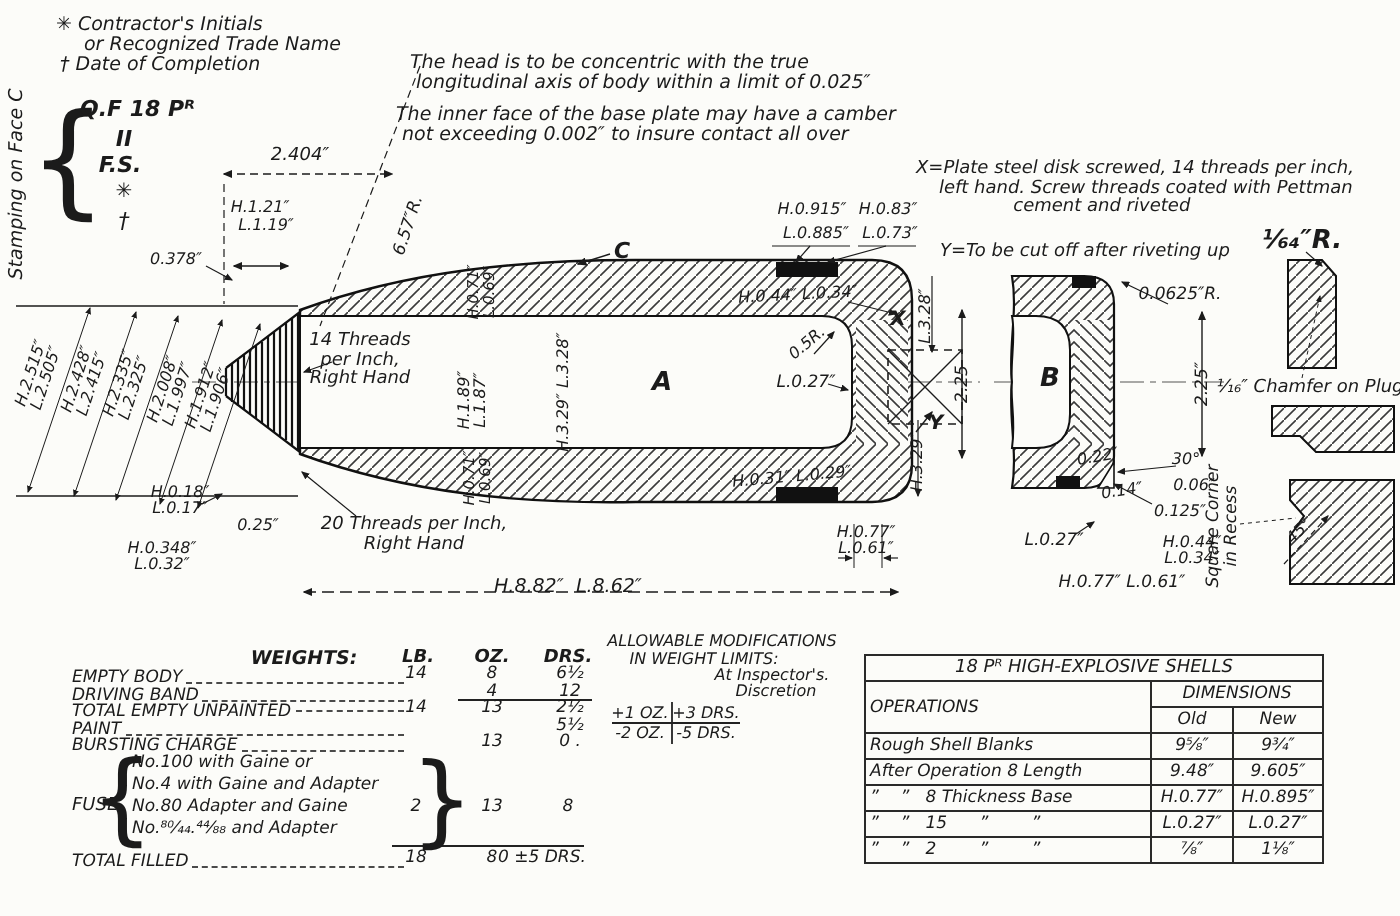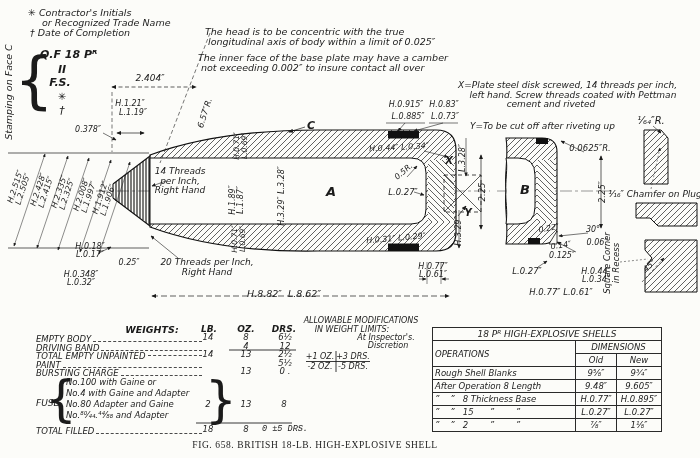--- a/index.html
+++ b/index.html
@@ -195,26 +195,26 @@
       <div class="lbl" style="left: 463px; top: 158px; font-size: 8px; transform: translate(-50%, -50%) rotate(-90deg);">L.3.28″</div>
       <div class="lbl" style="left: 482px; top: 192px; font-size: 8.5px; transform: translate(-50%, -50%) rotate(-90deg);">2.25</div>
       <div class="lbl" style="left: 468px; top: 213px; font-size: 10px; font-weight: bold; transform: translate(-50%, -50%);">Y</div>
       <div class="lbl" style="left: 459px; top: 231px; font-size: 8px; transform: translate(-50%, -50%) rotate(-90deg);">H.3.29″</div>
       <div class="lbl" style="left: 590px; top: 148px; font-size: 8.5px; transform: translate(-50%, -50%);">0.0625″R.</div>
       <div class="lbl" style="left: 602px; top: 192px; font-size: 8.5px; transform: translate(-50%, -50%) rotate(-90deg);">2.25″</div>
       <div class="lbl" style="left: 549px; top: 229px; font-size: 8px; transform: translate(-50%, -50%) rotate(-10deg);">0.22″</div>
       <div class="lbl" style="left: 593px; top: 230px; font-size: 8px; transform: translate(-50%, -50%);">30°</div>
       <div class="lbl" style="left: 561px; top: 246px; font-size: 8px; transform: translate(-50%, -50%) rotate(-8deg);">0.14″</div>
       <div class="lbl" style="left: 597px; top: 243px; font-size: 8px; transform: translate(-50%, -50%);">0.06″</div>
-      <div class="lbl" style="left: 562px; top: 256px; font-size: 8px; transform: translate(-50%, -50%); text-align: right;">0.125″</div>
+      <div class="lbl" style="left: 590px; top: 256px; font-size: 8px; transform: translate(-50%, -50%); text-align: right;">0.125″</div>
       <div class="lbl" style="left: 527px; top: 271px; font-size: 8.5px; transform: translate(-50%, -50%);">L.0.27″</div>
       <div class="lbl" style="left: 596px; top: 276px; font-size: 8px; transform: translate(-50%, -50%);">H.0.44″
 L.0.34″</div>
       <div class="lbl" style="left: 561px; top: 292px; font-size: 8.5px; transform: translate(-50%, -50%);">H.0.77″ L.0.61″</div>
-      <div class="lbl" style="left: 651px; top: 121px; font-size: 10px; transform: translate(-50%, -50%);">¹⁄₆₄″R.</div>
+      <div class="lbl" style="left: 651px; top: 121px; font-size: 13px; transform: translate(-50%, -50%); font-weight: bold;">¹⁄₆₄″R.</div>
       <div class="lbl" style="left: 655px; top: 195px; font-size: 9px; transform: translate(-50%, -50%);">¹⁄₁₆″ Chamfer on Plug</div>
       <div class="lbl" style="left: 612px; top: 263px; font-size: 8.5px; transform: translate(-50%, -50%) rotate(-90deg);">Square Corner
 in Recess</div>
       <div class="lbl" style="left: 650px; top: 266px; font-size: 8px; transform: translate(-50%, -50%) rotate(-45deg);">45°</div>
       <div class="lbl" style="left: 152px; top: 330px; font-size: 9.5px; font-weight: bold; transform: translate(-50%, -50%);">WEIGHTS:</div>
       <div class="lbl" style="left: 209px; top: 330px; font-size: 9px; font-weight: bold; transform: translate(-50%, -50%);">LB.</div>
       <div class="lbl" style="left: 246px; top: 330px; font-size: 9px; font-weight: bold; transform: translate(-50%, -50%);">OZ.</div>
       <div class="lbl" style="left: 284px; top: 330px; font-size: 9px; font-weight: bold; transform: translate(-50%, -50%);">DRS.</div>
       <div class="lbl" style="left: 36px; top: 404px; font-size: 9px; transform-origin: left center; transform: translateY(-50%); text-align: left;">FUSE</div>
       <div class="lbl brace" style="left: 61px; top: 399px; font-size: 50px; transform: translate(-50%, -50%);">{</div>
@@ -267,21 +267,21 @@
         <div class="wfill"></div>
       </div>
       <div class="wval" style="left: 234px; width: 24px; top: 366px;">13</div>
       <div class="wval" style="left: 262px; width: 46px; top: 366px;">0 .</div>
       <div class="wrow" style="top: 426px;">
         <span class="wlabel">TOTAL FILLED</span>
         <div class="wfill"></div>
       </div>
       <div class="wval" style="left: 196px; width: 24px; top: 424px;">18</div>
       <div class="wval" style="left: 234px; width: 24px; top: 424px;">8</div>
-      <div class="wval" style="left: 262px; width: 46px; top: 424px; font-family: Liberation Mono, monospace;">0 ±5 DRS.</div>
+      <div class="wval" style="left: 248px; width: 46px; top: 424px;">0 ±5 DRS.</div>
     </div>
 
   <table class="ops">
     <tbody>
       <tr>
           <td class="t-title" colspan="3">18 Pᴿ HIGH-EXPLOSIVE SHELLS</td>
         </tr>
       <tr>
         <td class="t-ops" rowspan="2">OPERATIONS</td>
         <td class="t-val" colspan="2">DIMENSIONS</td>
@@ -313,14 +313,13 @@
           <td class="t-val">L.0.27″</td>
         </tr>
         <tr>
           <td class="t-op">”    ”   2        ”        ”</td>
           <td class="t-val">⅞″</td>
           <td class="t-val">1⅛″</td>
         </tr>
       </tbody>
   </table>
 
-  <div class="caption">FIG. 658.  BRITISH 18-LB. HIGH-EXPLOSIVE SHELL</div>
 </div>
 
 </body></html>

